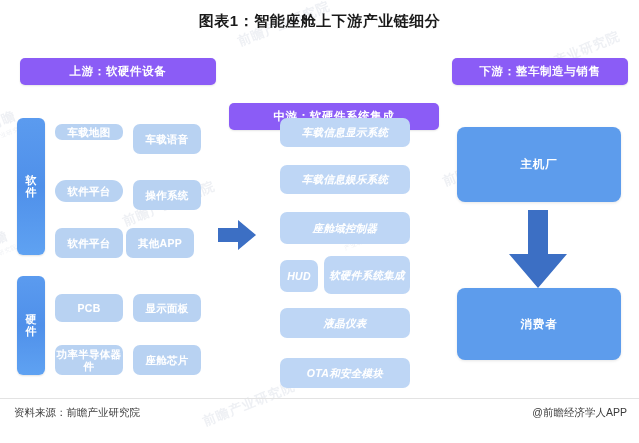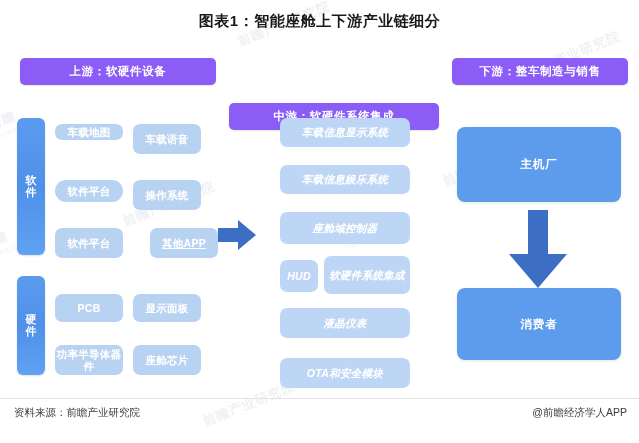--- a/index.html
+++ b/index.html
@@ -93,21 +93,21 @@
     text-shadow:0 0 1px rgba(255,255,255,0.25);
   }
   .chip.mid{background:#bed6f5;font-style:italic;}
 
   
   #chip-map      {left:55px; top:124px; width:68px;height:16px;}
   #chip-voice    {left:133px;top:124px; width:68px;height:30px;}
   #chip-platform {left:55px; top:180px; width:68px;height:22px;border-radius:14px;}
   #chip-os       {left:133px;top:180px; width:68px;height:30px;}
   #chip-middle   {left:55px; top:228px; width:68px;height:30px;}
-  #chip-otherapp {left:150px;top:228px; width:68px;height:30px;text-decoration:underline;}
+  #chip-otherapp {left:126px;top:228px; width:68px;height:30px;}
   
   #chip-pcb      {left:55px; top:294px; width:68px;height:28px;}
   #chip-panel    {left:133px;top:294px; width:68px;height:28px;}
   #chip-power    {left:55px; top:345px; width:68px;height:30px;}
   #chip-chip     {left:133px;top:345px; width:68px;height:30px;}
 
   
   #chip-display  {left:280px;top:118px;width:130px;height:29px;}
   #chip-enter    {left:280px;top:165px;width:130px;height:29px;}
   #chip-domain   {left:280px;top:212px;width:130px;height:32px;}

